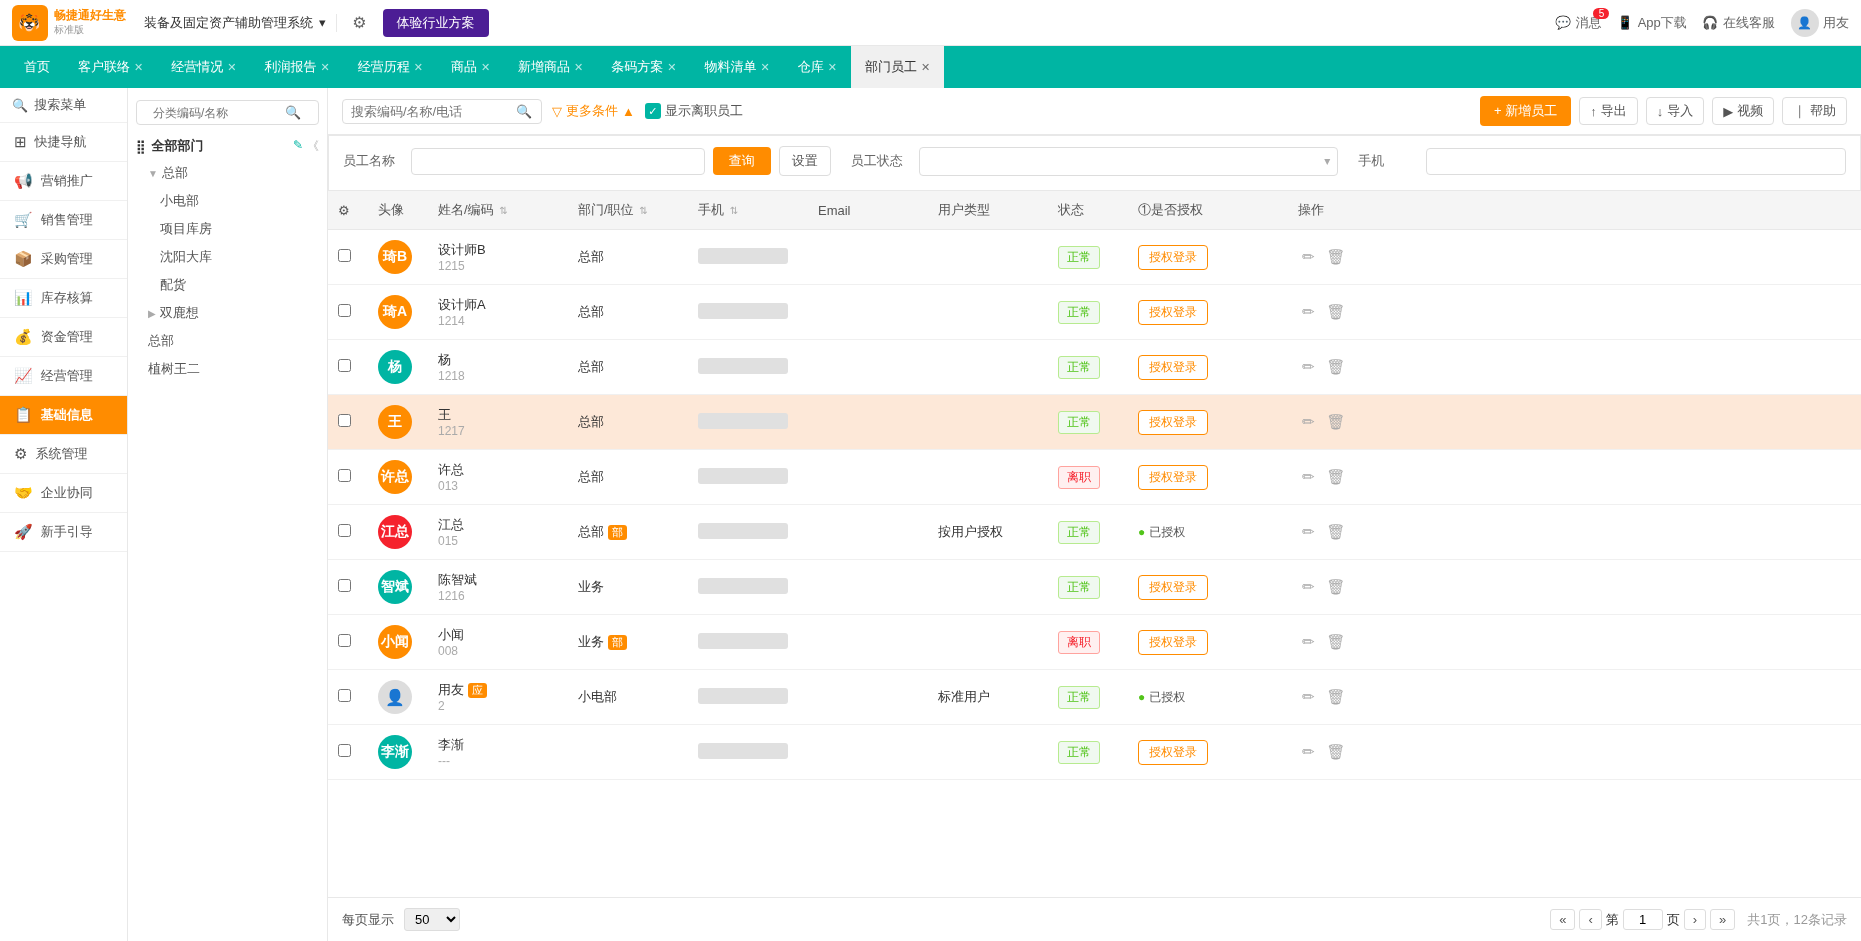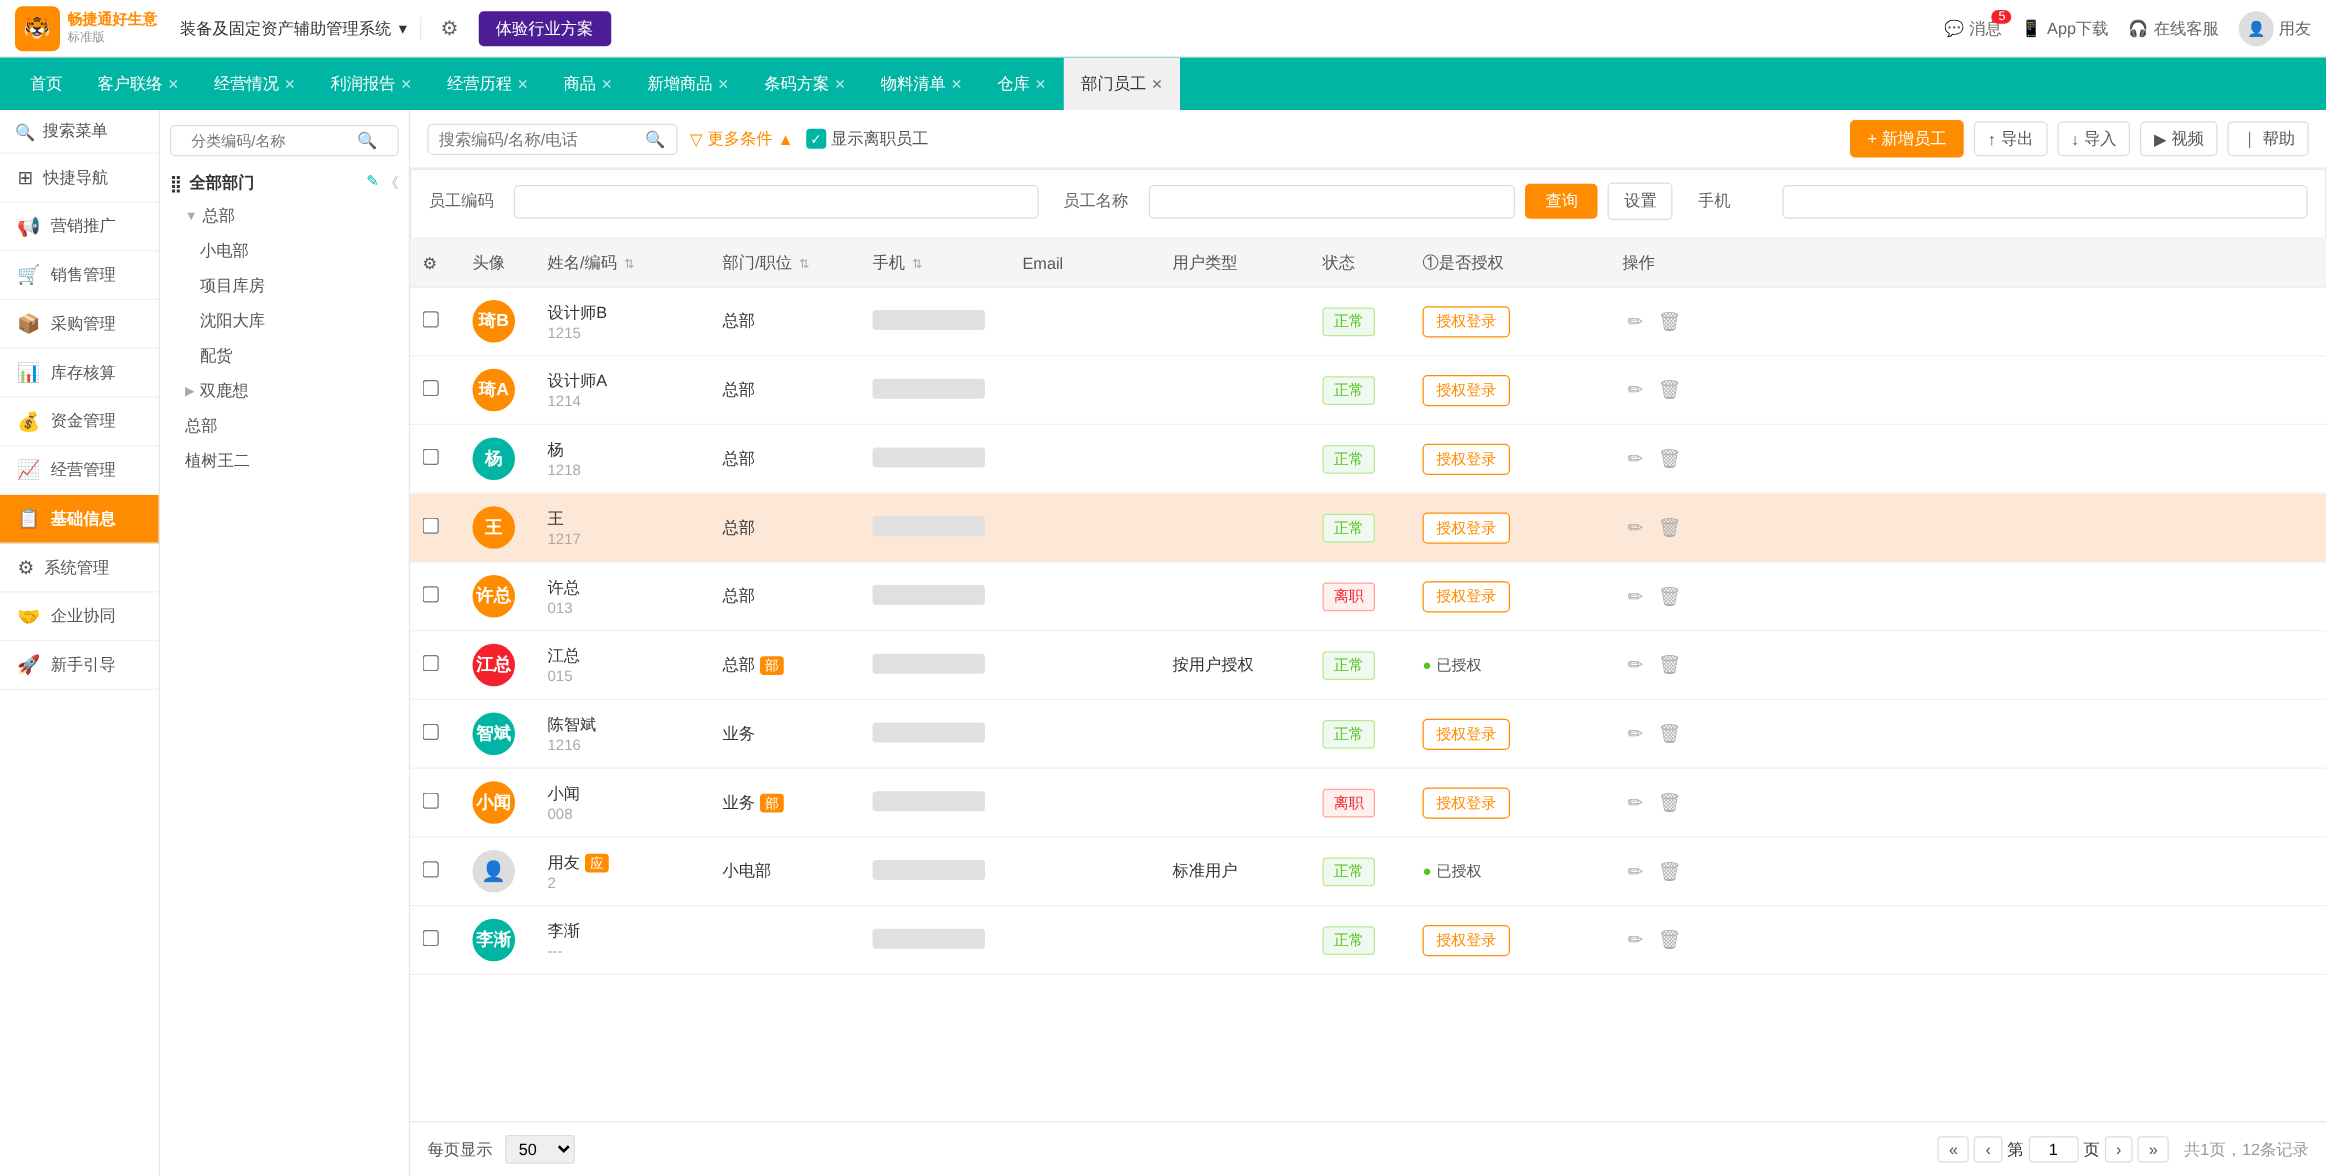--- a/index.html
+++ b/index.html
@@ -316,29 +316,31 @@
         </button>
         <button class="icon-btn">
           <span>｜</span>
           <span>帮助</span>
         </button>
       </div>
     </div>
 
     <div class="filter-panel">
       <div class="filter-grid">
-        <div class="filter-row-2">
-          <span class="filter-label">员工编码</span>
-          <input class="filter-input" type="text" style="">
-        </div>
         <div style="display:flex;align-items:center;justify-content:flex-end;gap:8px;">
           <span class="filter-label">员工名称</span>
           <input class="filter-input" type="text" style="flex: 1 1 0%;">
           <button class="search-btn">查询</button>
           <button class="reset-btn">设置</button>
+        </div>
+        <div class="filter-row-2">
+          <span class="filter-label">员工状态</span>
+          <div class="select-with-arrow">
+            <select></select>
+          </div>
         </div>
         <div class="filter-row-2">
           <span class="filter-label">手机</span>
           <input class="filter-input" type="text" style="">
         </div>
       </div>
     </div>
 
     <div class="table-wrap">
       <table>

